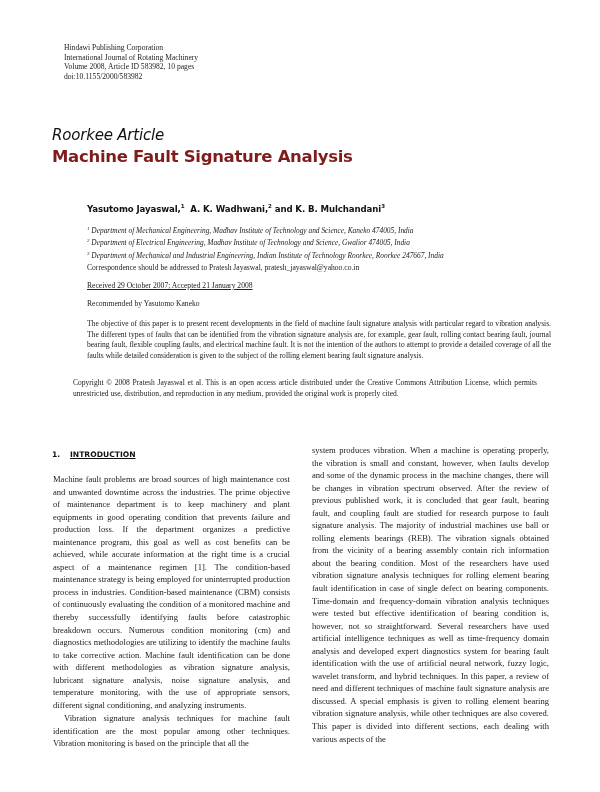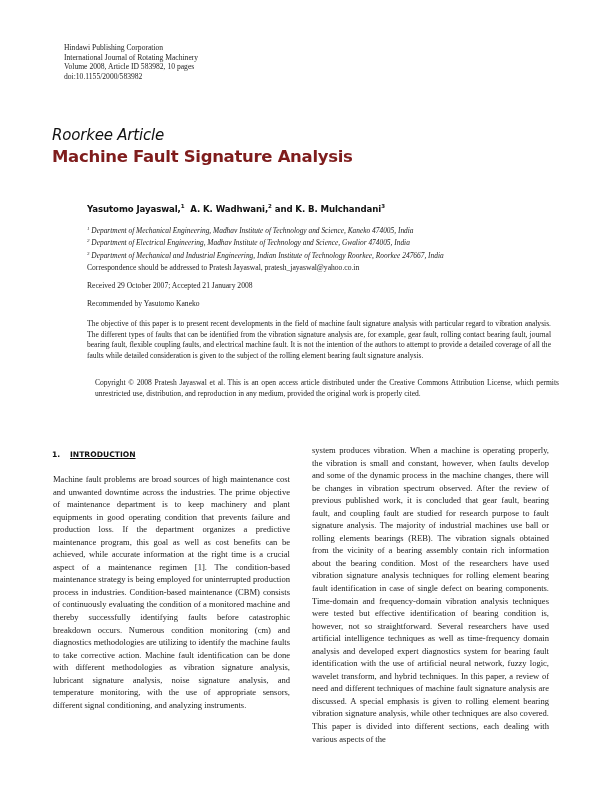--- a/index.html
+++ b/index.html
@@ -37,21 +37,21 @@
     .affiliations sup { font-size: 5px; vertical-align: 3px; }
     .meta-line {
       position: absolute; left: 87px;
       font-size: 7.6px; color: #222; white-space: nowrap;
     }
     .abstract {
       position: absolute; left: 87px; top: 319px; width: 464px;
       font-size: 7.55px; line-height: 10.6px; text-align: justify; color: #1a1a1a;
     }
     .copyright {
-      position: absolute; left: 95px; top: 378px; width: 464px;
+      position: absolute; left: 73px; top: 378px; width: 464px;
       font-size: 7.55px; line-height: 10.6px; text-align: justify; color: #1a1a1a;
     }
     .section-heading {
       position: absolute; left: 52px; top: 450px;
       font-family: "DejaVu Sans", "Liberation Sans", sans-serif;
       font-weight: bold; font-size: 7.6px; color: #111; white-space: nowrap; text-decoration: underline;
     }
     .section-heading .num { display: inline-block; width: 18px; }
     .col {
       position: absolute; top: 472px; width: 239px;
@@ -82,29 +82,30 @@
   <span>and K. B. Mulchandani</span><sup>3</sup>
 </div>
 
 <div class="affiliations">
   <div><sup>1</sup> <span>Department of Mechanical Engineering, Madhav Institute of Technology and Science, Kaneko 474005, India</span></div>
   <div><sup>2</sup> <span>Department of Electrical Engineering, Madhav Institute of Technology and Science, Gwalior 474005, India</span></div>
   <div><sup>3</sup> <span>Department of Mechanical and Industrial Engineering, Indian Institute of Technology Roorkee, Roorkee 247667, India</span></div>
 </div>
 
 <div class="meta-line" style="top:263px;">Correspondence should be addressed to Pratesh Jayaswal, pratesh_jayaswal@yahoo.co.in</div>
-<div class="meta-line" style="top:281px;">Received 29 October 2007; Accepted 21 January 2008</div>
+<div class="meta-line" style="top:281px;text-decoration:underline;">Received 29 October 2007; Accepted 21 January 2008</div>
 <div class="meta-line" style="top:299px;">Recommended by Yasutomo Kaneko</div>
 
 <div class="abstract">The objective of this paper is to present recent developments in the field of machine fault signature analysis with particular regard to vibration analysis. The different types of faults that can be identified from the vibration signature analysis are, for example, gear fault, rolling contact bearing fault, journal bearing fault, flexible coupling faults, and electrical machine fault. It is not the intention of the authors to attempt to provide a detailed coverage of all the faults while detailed consideration is given to the subject of the rolling element bearing fault signature analysis.</div>
 <div class="copyright">Copyright © 2008 Pratesh Jayaswal et al. This is an open access article distributed under the Creative Commons Attribution License, which permits unrestricted use, distribution, and reproduction in any medium, provided the original work is properly cited.</div>
 
 <div class="section-heading">
   <span class="num">1.</span><span>INTRODUCTION</span>
 </div>
 
 <div class="col col-left">
   <p>Machine fault problems are broad sources of high mainte­nance cost and unwanted downtime across the industries. The prime objective of maintenance department is to keep machinery and plant equipments in good operating condi­tion that prevents failure and production loss. If the depart­ment organizes a predictive maintenance program, this goal as well as cost benefits can be achieved, while accurate in­formation at the right time is a crucial aspect of a mainte­nance regimen [1]. The condition-based maintenance strat­egy is being employed for uninterrupted production process in industries. Condition-based maintenance (CBM) consists of continuously evaluating the condition of a monitored ma­chine and thereby successfully identifying faults before catas­trophic breakdown occurs. Numerous condition monitoring (cm) and diagnostics methodologies are utilizing to iden­tify the machine faults to take corrective action. Machine fault identification can be done with different methodologies as vibration signature analysis, lubricant signature analysis, noise signature analysis, and temperature monitoring, with the use of appropriate sensors, different signal conditioning, and analyzing instruments.</p>
+  <p class="indent">Vibration signature analysis techniques for machine fault identification are the most popular among other techniques. Vibration monitoring is based on the principle that all the</p>
 </div>
 
 <div class="col col-right">
   <p>system produces vibration. When a machine is operating properly, the vibration is small and constant, however, when faults develop and some of the dynamic process in the ma­chine changes, there will be changes in vibration spectrum observed. After the review of previous published work, it is concluded that gear fault, bearing fault, and coupling fault are studied for research purpose to fault signature analysis. The majority of industrial machines use ball or rolling ele­ments bearings (REB). The vibration signals obtained from the vicinity of a bearing assembly contain rich information about the bearing condition. Most of the researchers have used vibration signature analysis techniques for rolling ele­ment bearing fault identification in case of single defect on bearing components. Time-domain and frequency-domain vibration analysis techniques were tested but effective iden­tification of bearing condition is, however, not so straight­forward. Several researchers have used artificial intelligence techniques as well as time-frequency domain analysis and de­veloped expert diagnostics system for bearing fault identifi­cation with the use of artificial neural network, fuzzy logic, wavelet transform, and hybrid techniques. In this paper, a review of need and different techniques of machine fault sig­nature analysis are discussed. A special emphasis is given to rolling element bearing vibration signature analysis, while other techniques are also covered. This paper is divided into different sections, each dealing with various aspects of the</p>
 </div>
 
 </body></html>

